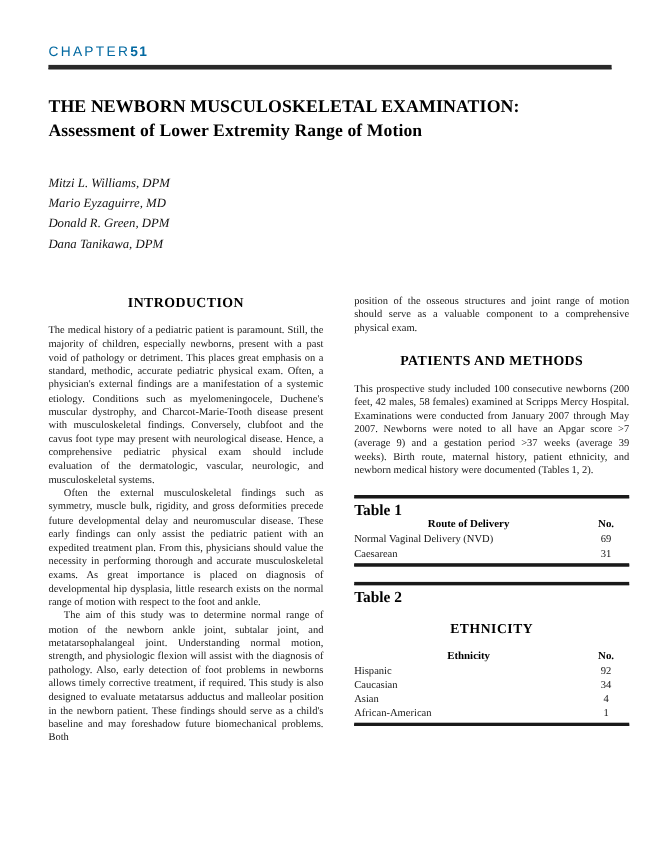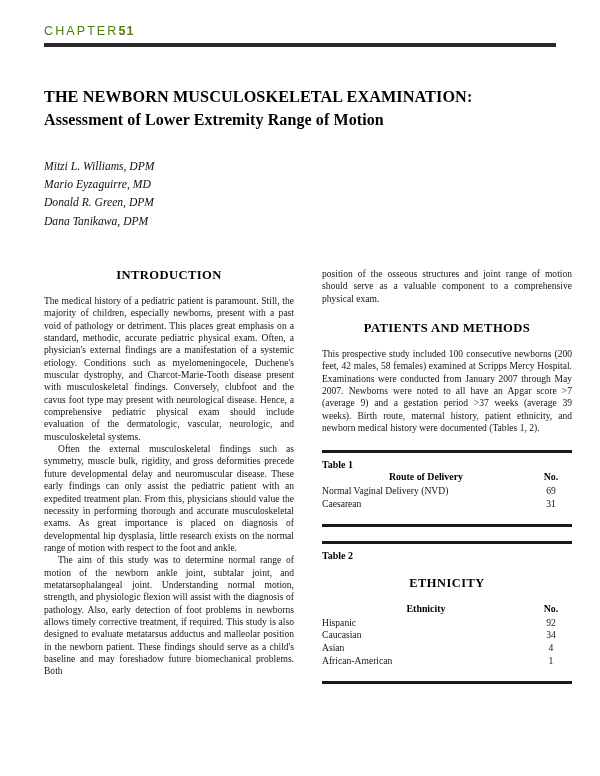--- a/index.html
+++ b/index.html
@@ -17,40 +17,40 @@
   .page {
     position: relative;
     width: 600px;
     height: 776px;
     box-sizing: border-box;
     padding: 0 44px;
   }
 
   
   .chapter-line {
-    padding-top: 24px;
+    padding-top: 40px;
     font-family: "Liberation Sans", sans-serif;
     font-size: 12.5px;
     line-height: 15px;
     letter-spacing: 2.1px;
-    color: #4d7c0f;
+    color: #0369a1;
   }
   .chapter-word { font-weight: 400; }
   .chapter-number { font-weight: 700; letter-spacing: 1.2px; }
 
   .chapter-rule {
     margin-top: 4px;
     height: 3px;
     background: #2a2a2a;
     border-bottom: 1px solid #2a2a2a;
   }
 
   
   .doc-title {
-    margin-top: 40px;
+    margin-top: 24px;
     font-family: "Liberation Serif", serif;
     font-size: 16.2px;
     line-height: 21.5px;
     font-weight: 700;
     letter-spacing: 0.1px;
     color: #000;
   }
   .doc-title .title-main { display: block; }
   .doc-title .title-sub { display: block; font-size: 16px; }
 
@@ -110,21 +110,21 @@
     height: 2px;
     background: #1a1a1a;
     border-bottom: 1px solid #1a1a1a;
   }
   .table-rule-bottom {
     height: 1px;
     background: #1a1a1a;
     border-bottom: 2px solid #1a1a1a;
   }
   .table-label {
-    font-size: 10px;
+    font-size: 14px;
     font-weight: 700;
     margin: 5px 0 0 0;
     line-height: 13px;
   }
   .table-caption {
     text-align: center;
     font-weight: 700;
     font-size: 12.4px;
     letter-spacing: 0.5px;
     margin: 14px 0 12px 0;
@@ -144,21 +144,21 @@
   }
   table.data th.num, table.data td.num {
     text-align: center;
     width: 42px;
   }
   table.data td {
     padding: 0;
     font-weight: 400;
     color: #141414;
   }
-  tbody tr:last-child td { padding-bottom: 14px; }
+  tbody tr:last-child td { padding-bottom: 2px; }
 </style>
 </head>
 <body>
 
 <div class="page">
 
   <div class="chapter-line">
     <span class="chapter-word">CHAPTER</span><span class="chapter-number">51</span>
   </div>
   <div class="chapter-rule"></div>

